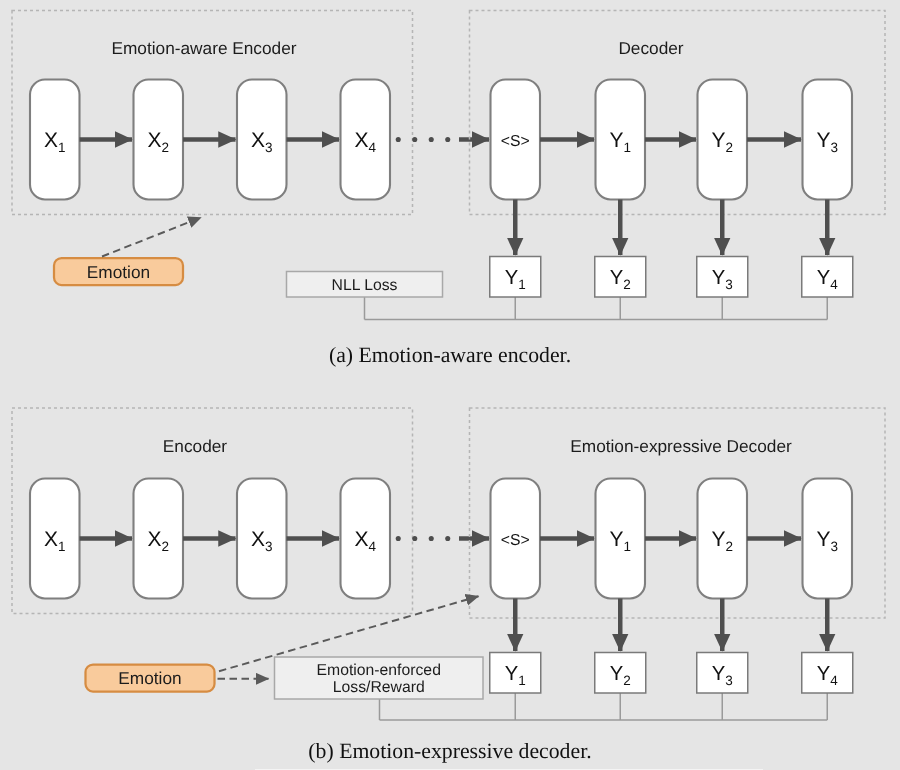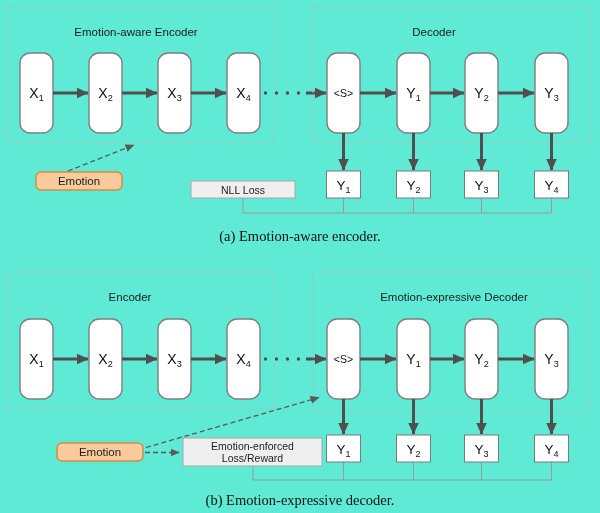--- a/index.html
+++ b/index.html
@@ -1,16 +1,16 @@
 <!DOCTYPE html>
 <html><head>
 <meta charset="utf-8">
 <style>
   html,body{margin:0;padding:0;background:#ffffff;}
-  .stage{width:600px;height:513px;background:#5eead4;position:relative;font-family:"Liberation Sans",sans-serif;}
+  .stage{width:600px;height:513px;background:#e5e5e5;position:relative;font-family:"Liberation Sans",sans-serif;}
   svg{display:block;}
   .boxlabel{font-family:"Liberation Sans",sans-serif;font-size:11.5px;fill:#1c1c1c;}
   .cellbase{font-family:"Liberation Sans",sans-serif;font-size:14px;fill:#111;}
   .cellsub{font-size:9px;}
   .stoken{font-family:"Liberation Sans",sans-serif;font-size:10.5px;fill:#111;}
   .outbase{font-family:"Liberation Sans",sans-serif;font-size:13.5px;fill:#111;}
   .losstext{font-family:"Liberation Sans",sans-serif;font-size:10.5px;fill:#1c1c1c;}
   .emotext{font-family:"Liberation Sans",sans-serif;font-size:11.5px;fill:#1c1c1c;}
   .caption{font-family:"Liberation Serif",serif;font-size:14.5px;fill:#111;}
   .cell{fill:#ffffff;stroke:#7f7f7f;stroke-width:1.4;}

